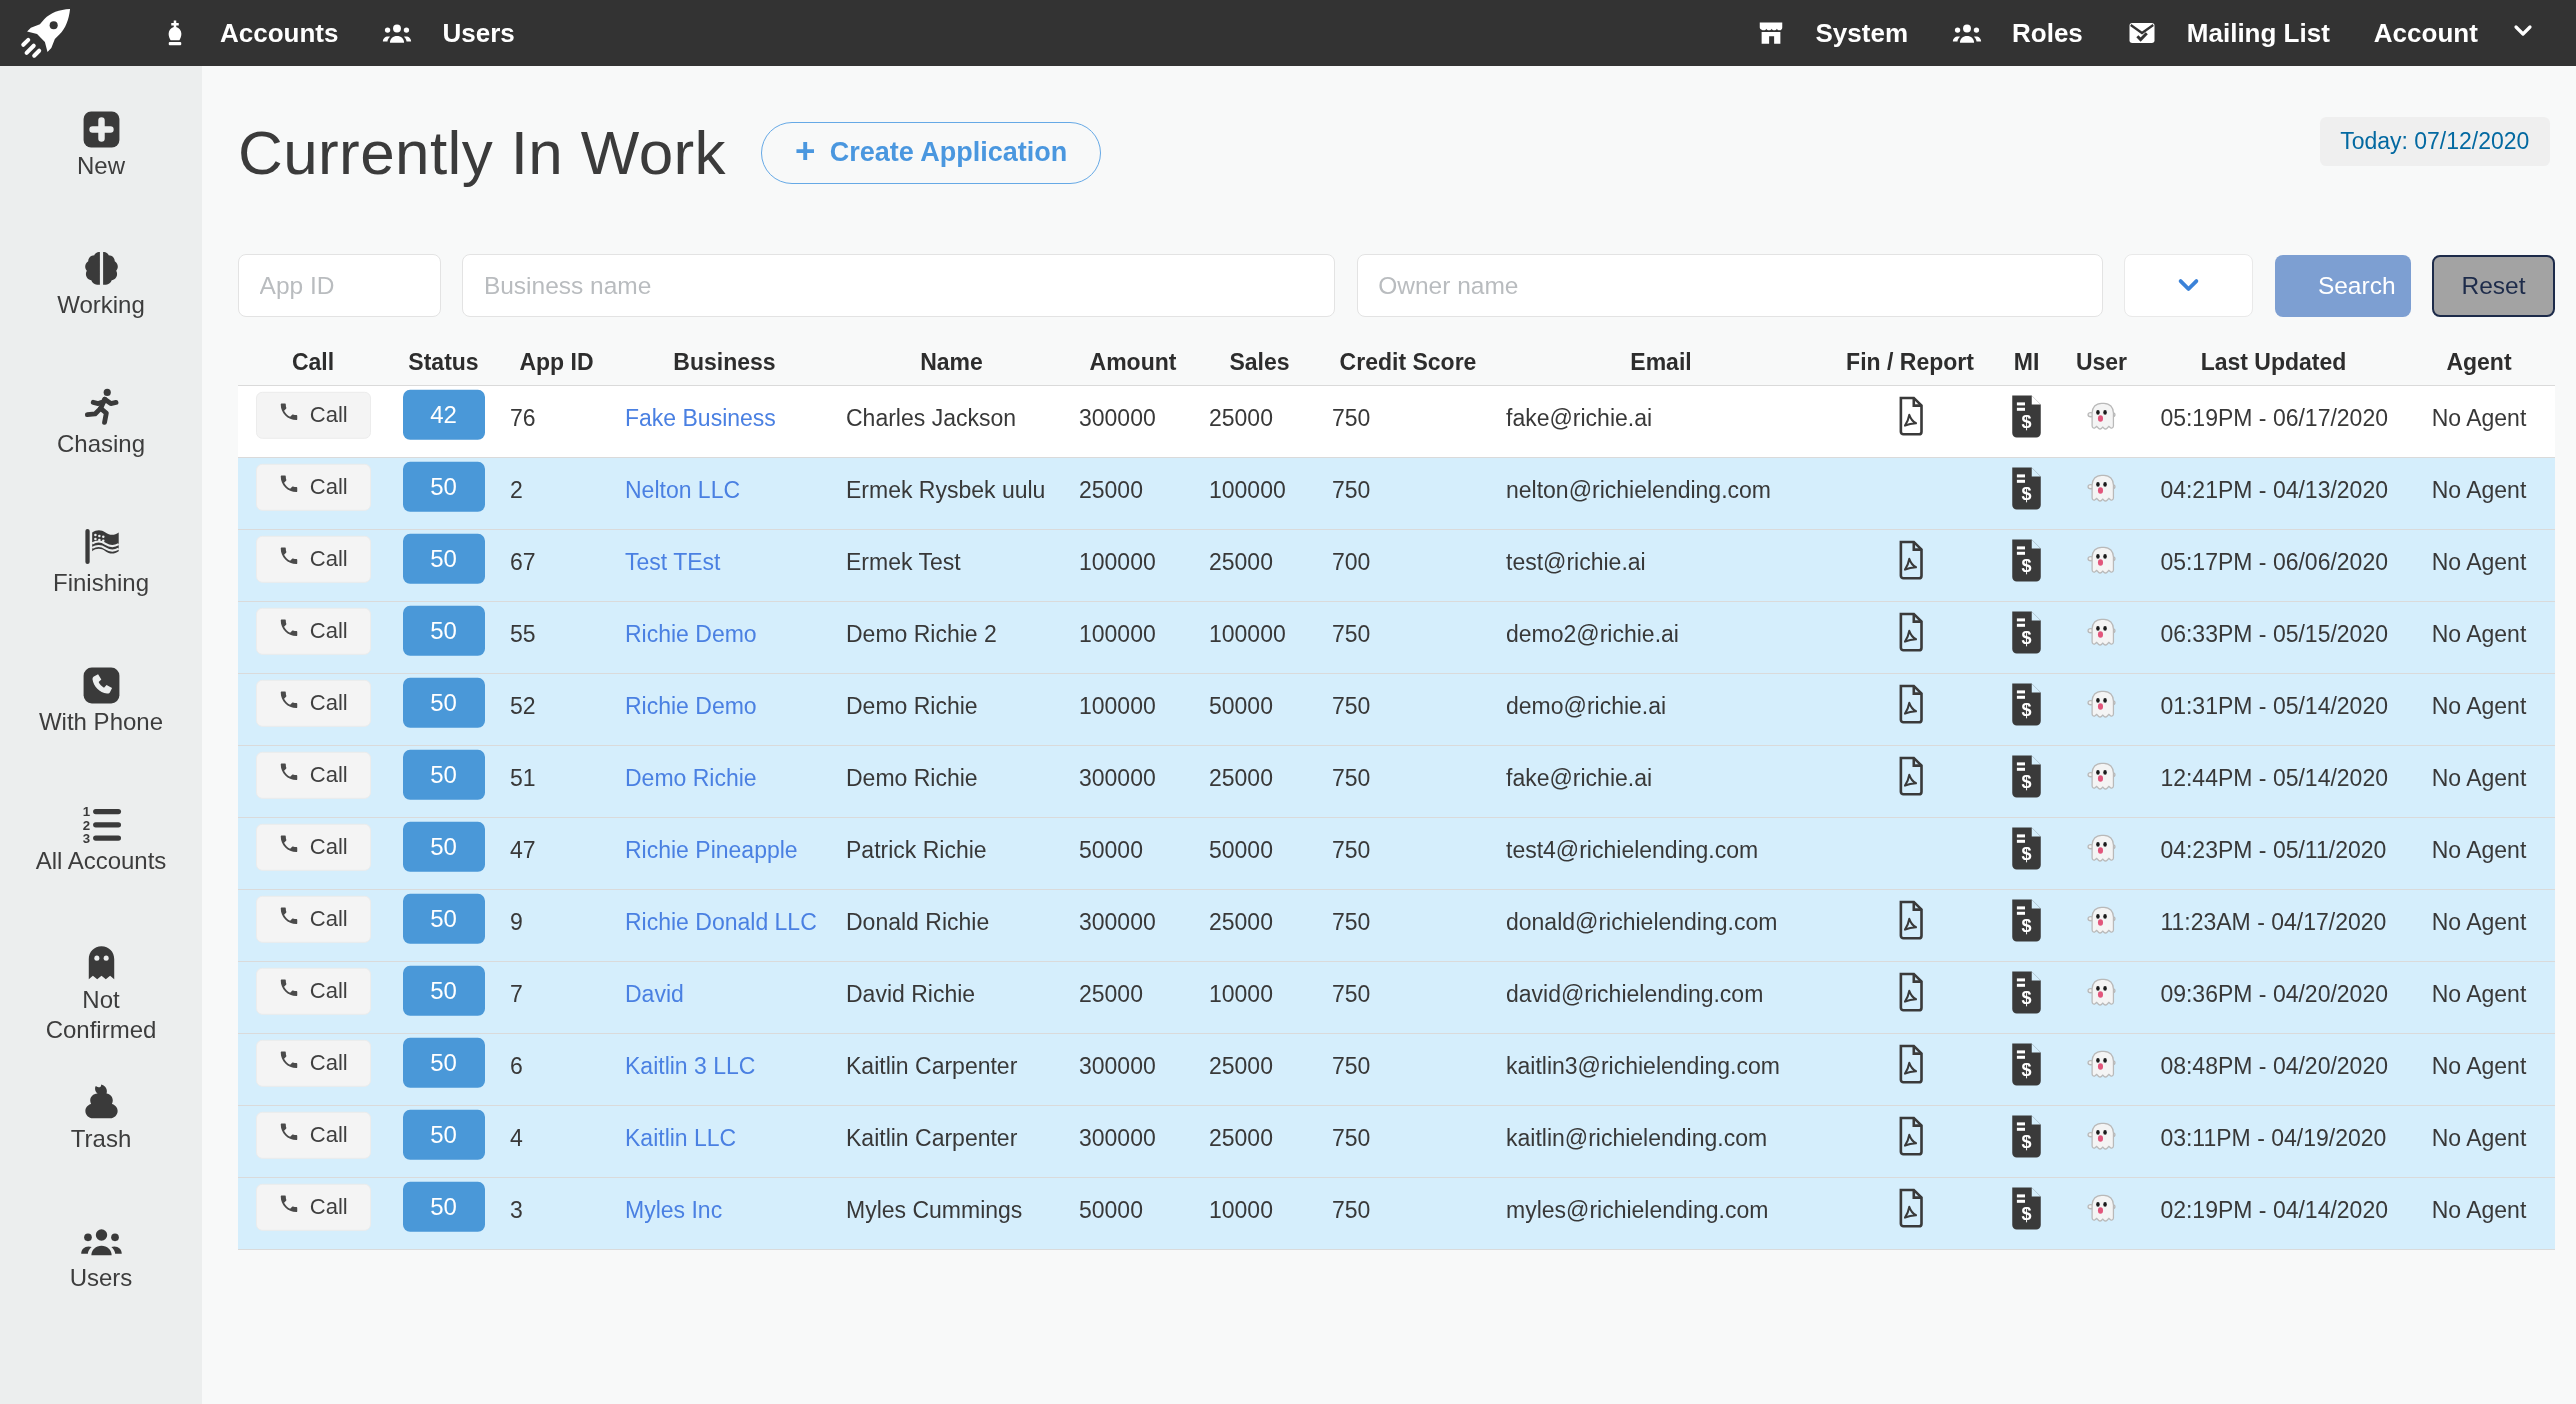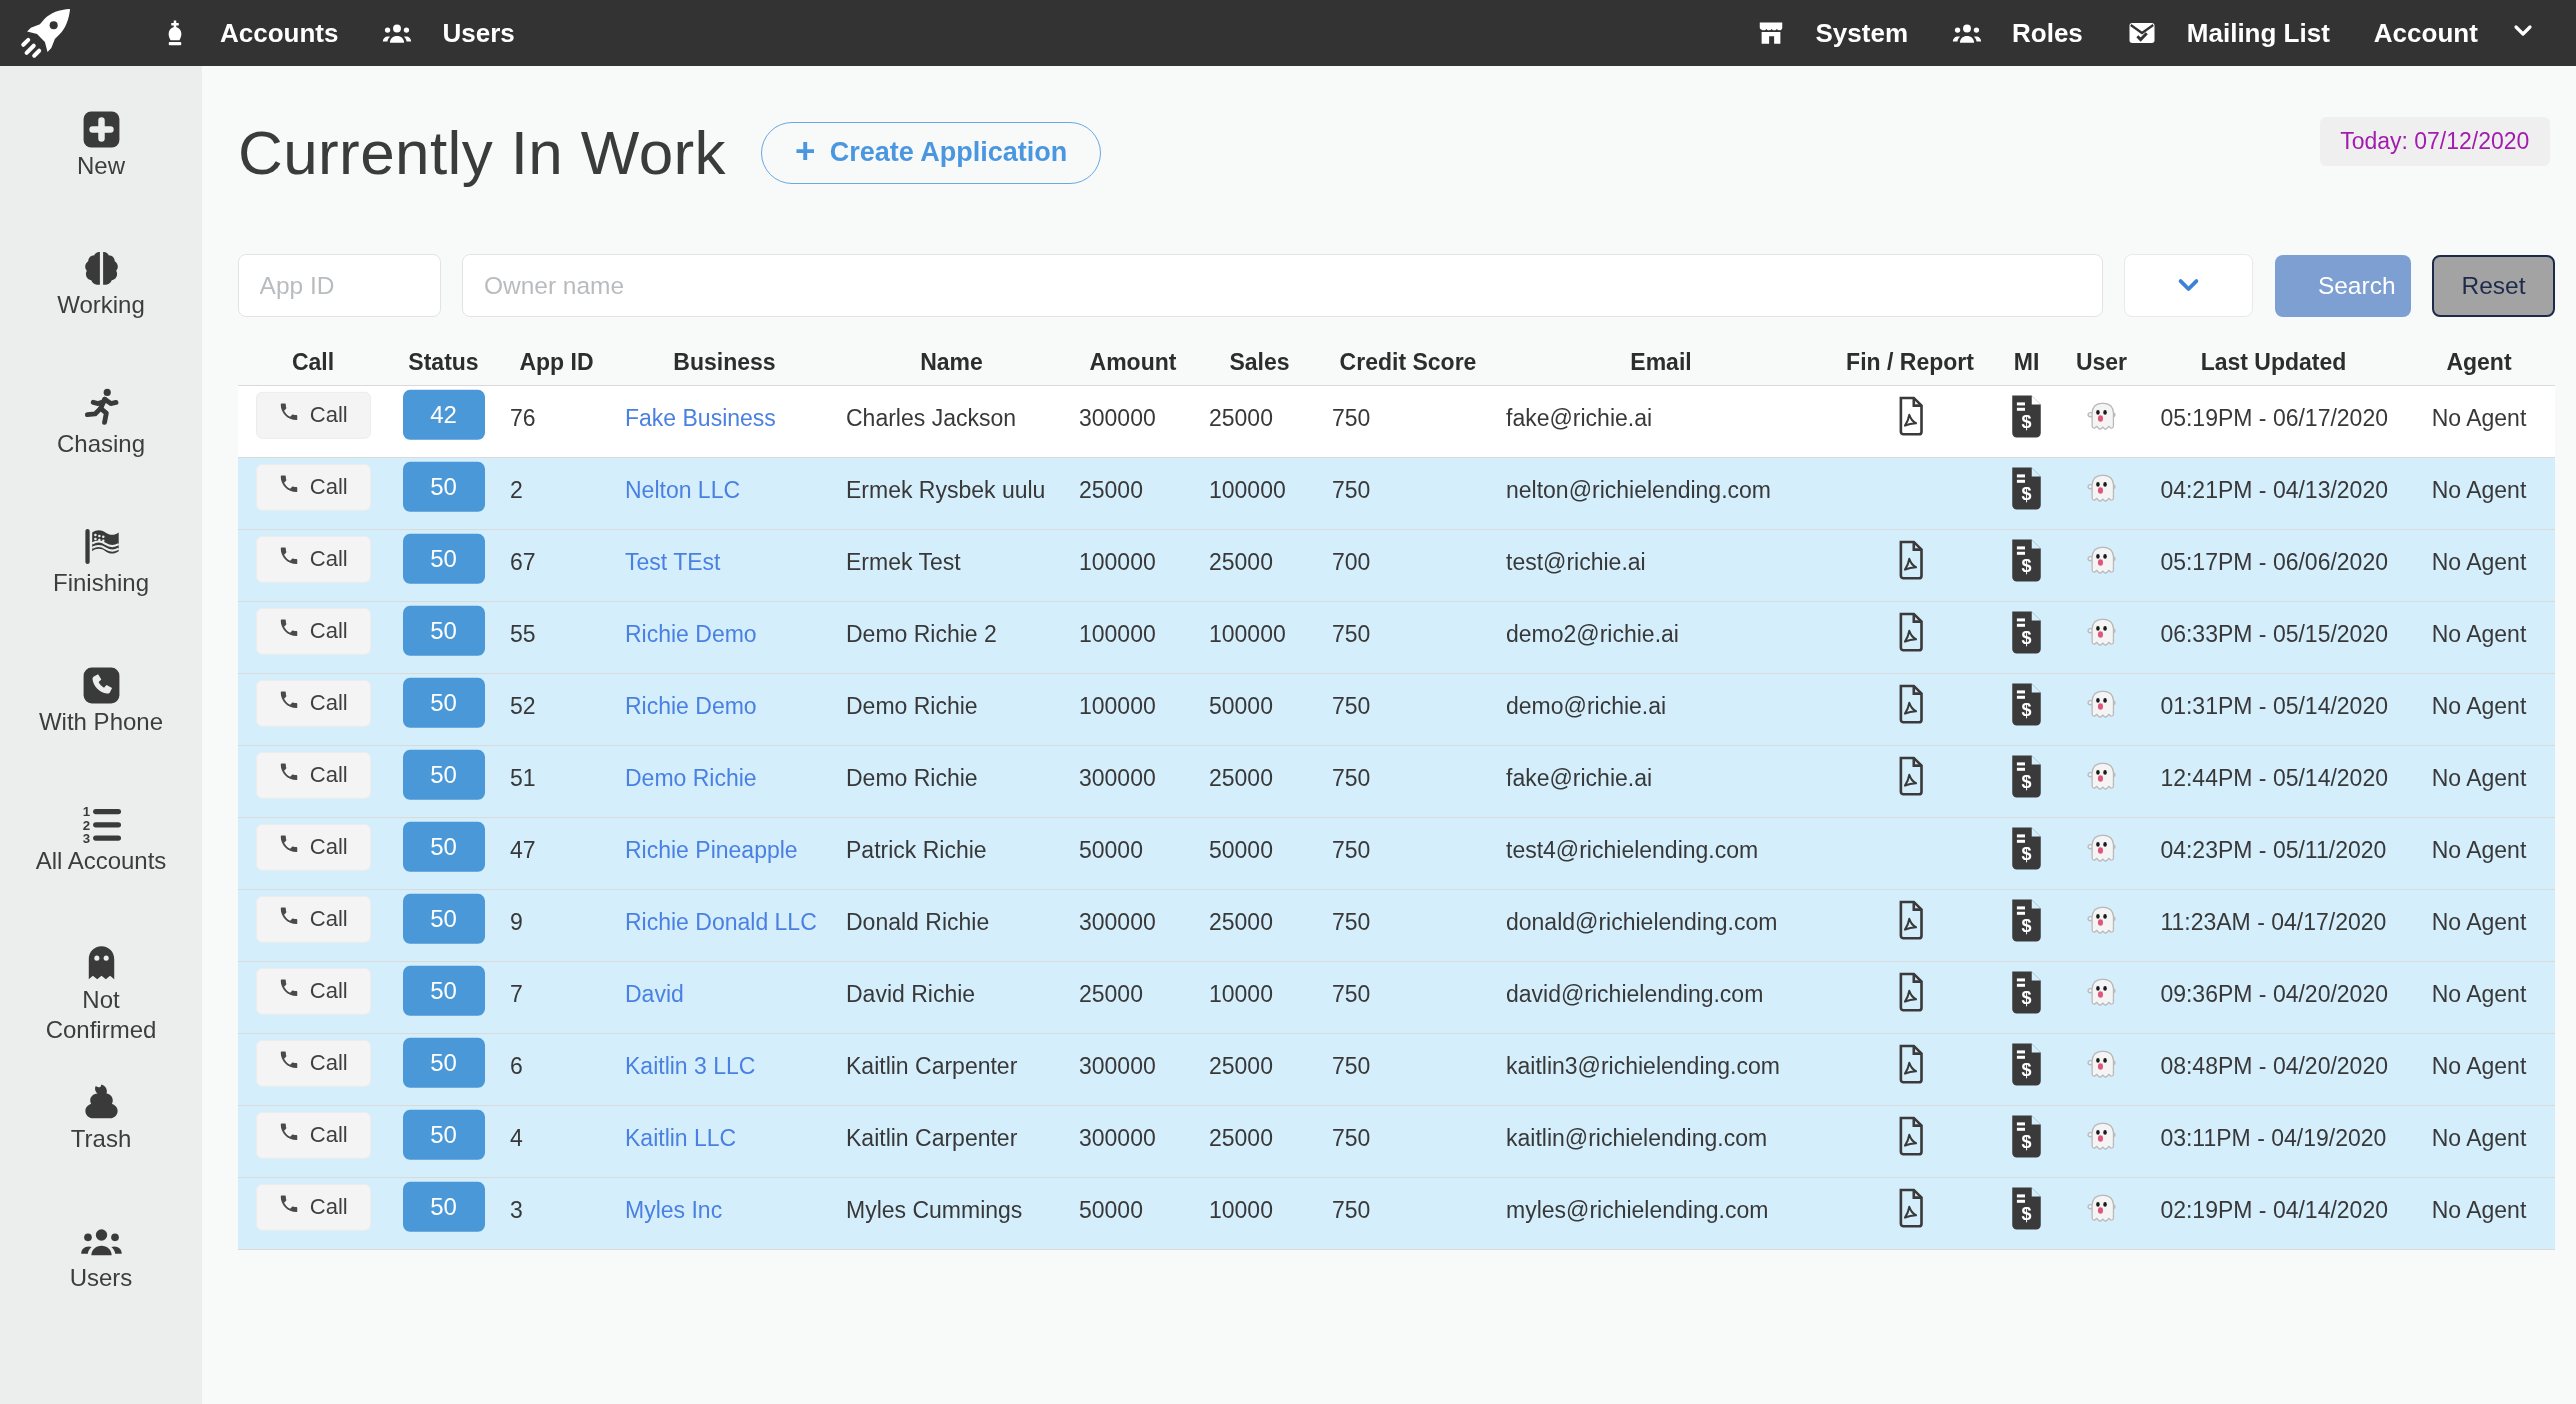--- a/index.html
+++ b/index.html
@@ -30,21 +30,21 @@
   .sidebar { width: 202px; background: var(--sidebar-bg); padding-top: 41px; flex-shrink: 0; }
   .side-item { height: 139px; display:flex; flex-direction:column; align-items:center;
     justify-content:flex-start; gap: 0; cursor:pointer; }
   .side-item .side-icon { height: 44px; display:flex; align-items:flex-end; }
   .side-item .side-icon svg { width: 43px; height: 43px; }
   .side-label { font-size: 24px; color:#3d3d3d; text-align:center; line-height: 1.25; max-width: 136px; }
 
   .main { flex: 1; position: relative; padding: 0 36px; }
 
   .today-badge { position:absolute; top: 51px; right: 41px; background:#efefef; border-radius: 6.3px;
-    padding: 11px 20.6px; font-size: 23px; color:#a21caf; }
+    padding: 11px 20.6px; font-size: 23px; color:#0369a1; }
 
   .title-row { margin-top: 51px; display:flex; align-items:center; gap: 35px; }
   h1.page-title { font-size: 62px; font-weight: 400; color:#3b3b3b; letter-spacing: 0.4px; }
   .create-btn { display:flex; align-items:center; gap: 14.2px; height: 62px; padding: 0 33px;
     border: 1.6px solid #66a9e6; border-radius: 32px; background: transparent; color: var(--accent);
     font-size: 27px; font-weight: 700; cursor:pointer; font-family: inherit; }
   .create-btn .plus { font-size: 35px; font-weight: 700; line-height: 0; transform: translateY(-1.6px); }
 
   
   .filters { margin-top: 66px; display:flex; gap: 21.3px; align-items:center; }
@@ -285,20 +285,21 @@
     <div class="title-row">
       <h1 class="page-title">Currently In Work</h1>
       <button class="create-btn">
         <span class="plus">+</span>
         <span>Create Application</span>
       </button>
     </div>
 
     <div class="filters">
       <input class="f-appid" placeholder="App ID" style="">
+      <input class="f-business" placeholder="Business name" style="">
       <input class="f-owner" placeholder="Owner name" style="">
       <div class="f-dropdown">
         <span><svg viewBox="0 0 24 24">
               <path d="M5 9l7 7 7-7" fill="none" stroke="#3b82d8" stroke-width="3.4" stroke-linecap="round" stroke-linejoin="round"></path>
             </svg></span>
       </div>
       <button class="search-btn">Search</button>
       <button class="reset-btn">Reset</button>
     </div>
 

